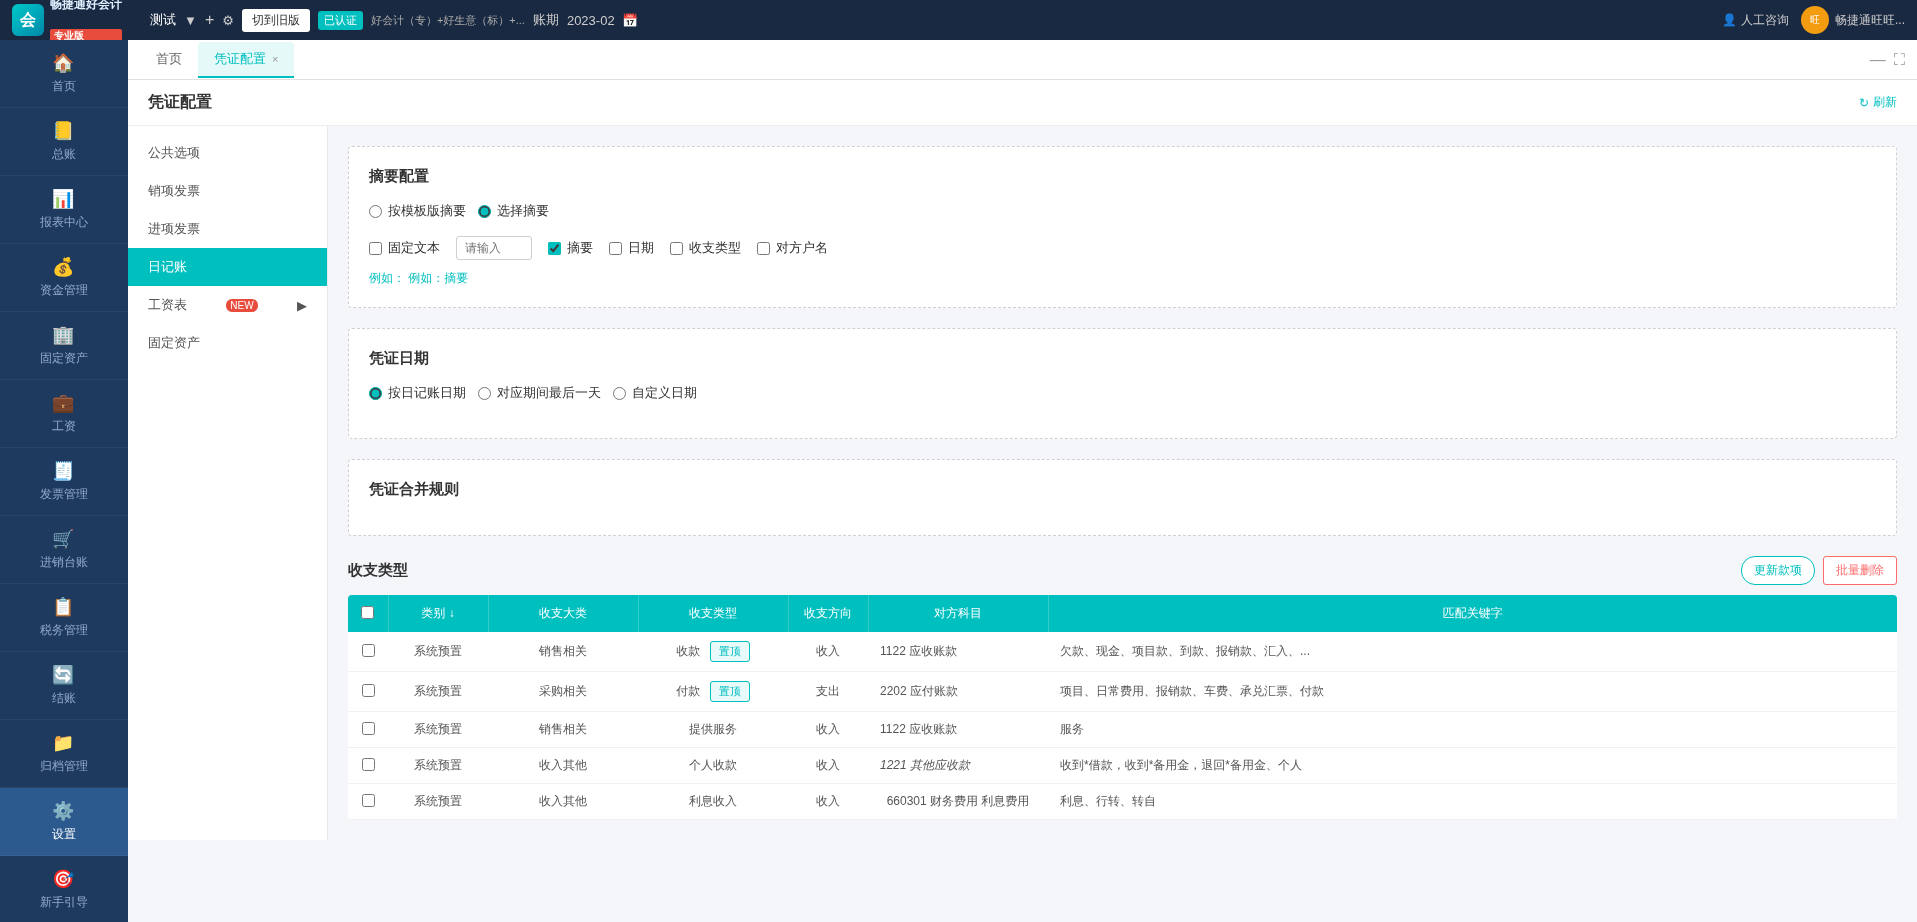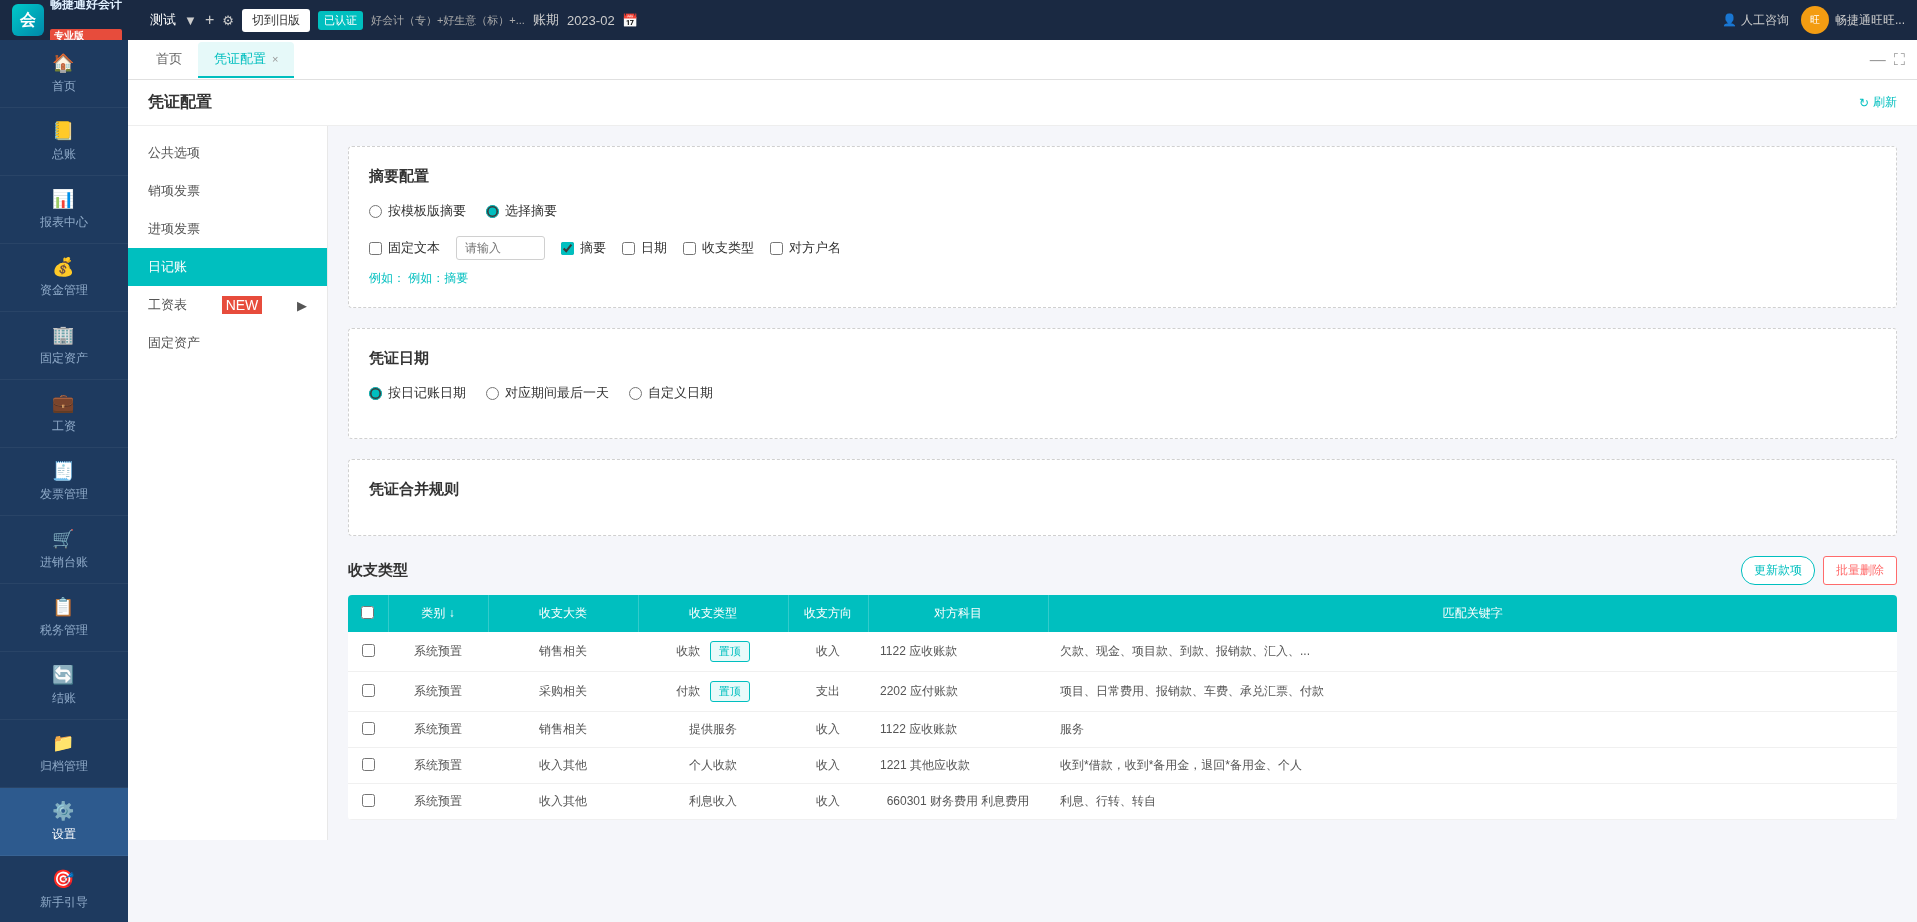--- a/index.html
+++ b/index.html
@@ -46,39 +46,39 @@
     
     .page-header { background: #fff; padding: 12px 20px; display: flex; align-items: center; justify-content: space-between; border-bottom: 1px solid #eee; }
     .page-title { font-size: 16px; font-weight: bold; color: #333; }
     .refresh-btn { color: #00bfbf; font-size: 12px; cursor: pointer; display: flex; align-items: center; gap: 4px; }
 
     
     .config-layout { display: flex; flex: 1; }
     .left-nav { width: 200px; background: #fff; border-right: 1px solid #e8e8e8; padding: 8px 0; flex-shrink: 0; }
     .left-nav-item { padding: 10px 20px; cursor: pointer; font-size: 13px; color: #555; display: flex; align-items: center; justify-content: space-between; }
     .left-nav-item.active { background: #00bfbf; color: #fff; }
-    .left-nav-item .new-badge { background: #e74c3c; color: #fff; font-size: 14px; padding: 1px 4px; border-radius: 0; }
+    .left-nav-item .new-badge { background: #e74c3c; color: #fff; font-size: 10px; padding: 1px 4px; border-radius: 6px; }
 
     
     .right-content { flex: 1; padding: 20px; overflow-y: auto; }
 
     
     .section { margin-bottom: 20px; background: #fff; border: 1px dashed #d0d0d0; border-radius: 4px; padding: 20px; }
     .section-title { font-size: 15px; font-weight: bold; color: #333; margin-bottom: 16px; }
 
     
-    .radio-group { display: flex; align-items: center; gap: 20px; margin-bottom: 16px; }
+    .radio-group { display: flex; align-items: center; gap: 12px; margin-bottom: 16px; }
     .radio-item { display: flex; align-items: center; gap: 6px; cursor: pointer; font-size: 13px; }
     .radio-item input[type="radio"] { accent-color: #00bfbf; }
 
     
     .checkbox-row { display: flex; align-items: center; gap: 16px; margin-bottom: 10px; }
     .checkbox-item { display: flex; align-items: center; gap: 6px; cursor: pointer; font-size: 13px; }
     .checkbox-item input[type="checkbox"] { accent-color: #00bfbf; }
-    .text-input { border: 1px solid #d0d0d0; border-radius: 3px; padding: 4px 8px; font-size: 12px; width: 89px; color: #999; }
+    .text-input { border: 1px solid #d0d0d0; border-radius: 3px; padding: 4px 8px; font-size: 12px; width: 76px; color: #999; }
 
     
     .example-text { color: #00bfbf; font-size: 12px; margin-top: 8px; }
     .example-text a { color: #00bfbf; text-decoration: none; }
 
     
     .table-wrapper { background: #fff; border-radius: 4px; overflow: hidden; }
     .table-toolbar { display: flex; justify-content: flex-end; gap: 8px; margin-bottom: 10px; }
     .btn-update { background: #fff; border: 1px solid #00bfbf; color: #00bfbf; border-radius: 14px; padding: 5px 12px; font-size: 12px; cursor: pointer; }
     .btn-delete { background: #fff; border: 1px solid #ff6b6b; color: #ff6b6b; border-radius: 3px; padding: 5px 12px; font-size: 12px; cursor: pointer; }
@@ -378,21 +378,21 @@
                     <td style="text-align:left;">1122 应收账款</td>
                     <td style="text-align:left;">服务</td>
                   </tr>
 
                   <tr class="table-row">
                     <td><input type="checkbox" style=""></td>
                     <td>系统预置</td>
                     <td>收入其他</td>
                     <td>个人收款</td>
                     <td>收入</td>
-                    <td style="text-align:left;">1221 其他应收款</td>
+                    <td style="text-align:left;font-style:italic;">1221 其他应收款</td>
                     <td style="text-align:left;">收到*借款，收到*备用金，退回*备用金、个人</td>
                   </tr>
 
                   <tr class="table-row">
                     <td><input type="checkbox" style=""></td>
                     <td>系统预置</td>
                     <td>收入其他</td>
                     <td>利息收入</td>
                     <td>收入</td>
                     <td style="text-align:center;">660301 财务费用 利息费用</td>

